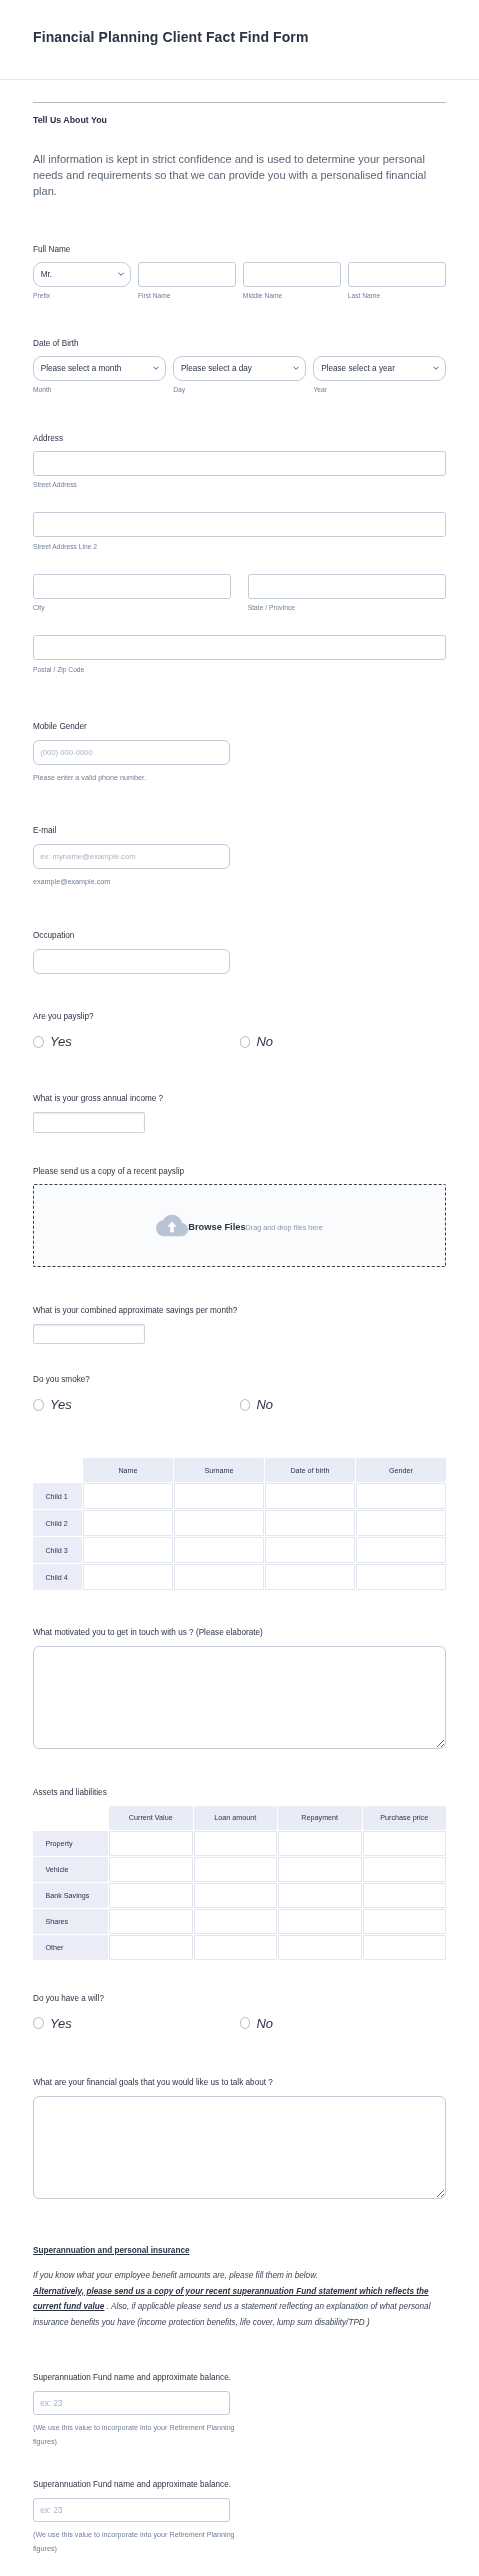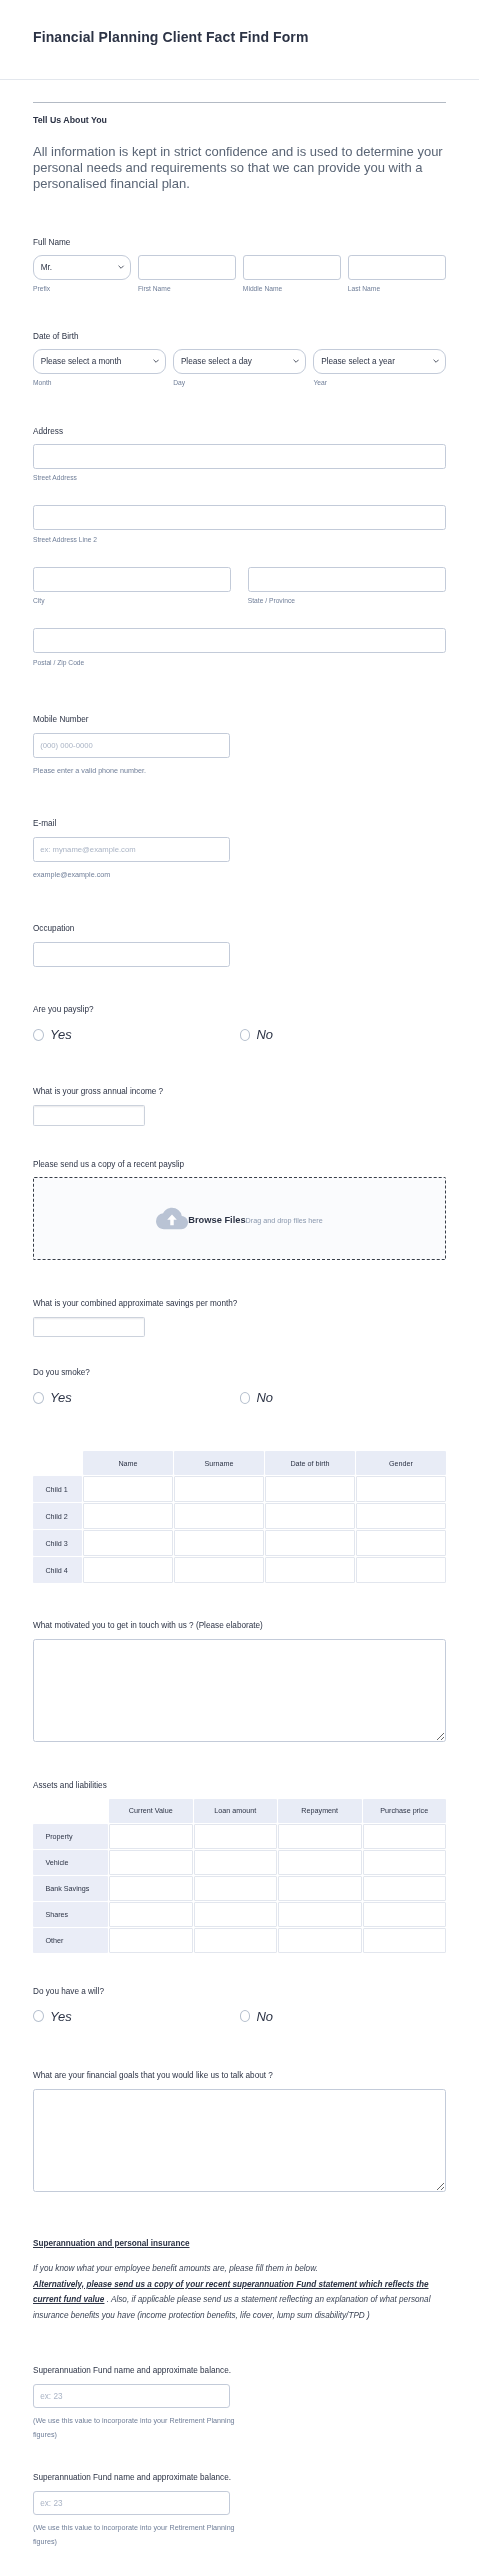--- a/index.html
+++ b/index.html
@@ -11,21 +11,21 @@
   }
   .header {
     height: 80px;
     padding: 29px 33px 0;
     border-bottom: 0.5px solid #e3e7ed;
   }
   .title { font-size: 14px; font-weight: 700; color: #2c3345; letter-spacing: 0.1px; }
   .body { padding: 0 33px 24px; }
   .divider-top { margin-top: 21.6px; height: 1px; background: #b3bac4; }
   .section-heading { margin-top: 12.4px; font-size: 8.8px; font-weight: 700; color: #2c3345; }
-  .intro-desc { margin-top: 19px; font-size: 13px; line-height: 16px; color: #5a6575; }
+  .intro-desc { margin-top: 26px; font-size: 11px; line-height: 16px; color: #5a6575; }
 
   .q { margin-top: 47px; }
   .q-label { font-size: 8.2px; font-weight: 500; color: #2c3345; line-height: 1.55; }
   .sublabel { margin-top: 4.6px; font-size: 6.7px; color: #6f7e98; line-height: 1.55; }
   .helper { margin-top: 6.2px; font-size: 7.2px; color: #6f7e98; line-height: 14px; max-width: 227px; }
 
   .inp, .sel, .ta {
     font-family: "Liberation Sans", sans-serif;
     font-size: 7.7px;
     color: #2c3345;
@@ -106,21 +106,21 @@
   .mt64 { margin-top: 33px; }
   .mt70 { margin-top: 36px; }
   .mt72 { margin-top: 37px; }
   .mt74 { margin-top: 38px; }
   .mt78 { margin-top: 40px; }
   .mt80 { margin-top: 41px; }
   .mt82 { margin-top: 42px; }
   .mt85 { margin-top: 44px; }
   .mt88 { margin-top: 45px; }
   .mt90 { margin-top: 46px; }
-  .mt12 { margin-top: 6.2px; }
+  .mt12 { margin-top: 6.2px; border-radius: 6px; }
   .mt10 { margin-top: 5.2px; }
 </style>
 </head>
 <body>
 
 <div>
 
   <div class="header">
     <h1 class="title">Financial Planning Client Fact Find Form</h1>
   </div>
@@ -227,21 +227,21 @@
           <div class="sublabel">State / Province</div>
         </div>
       </div>
       <div class="row-gap">
         <input class="inp" style="">
         <div class="sublabel">Postal / Zip Code</div>
       </div>
     </div>
 
     <div class="q mt90">
-      <div class="q-label">Mobile Number</div>
+      <div class="q-label">Mobile Gender</div>
       <input class="inp w-med mt12" placeholder="(000) 000-0000" style="">
       <div class="helper">Please enter a valid phone number.</div>
     </div>
 
     <div class="q mt78">
       <div class="q-label">E-mail</div>
       <input class="inp w-med mt12" placeholder="ex: myname@example.com" style="">
       <div class="helper">example@example.com</div>
     </div>
 

